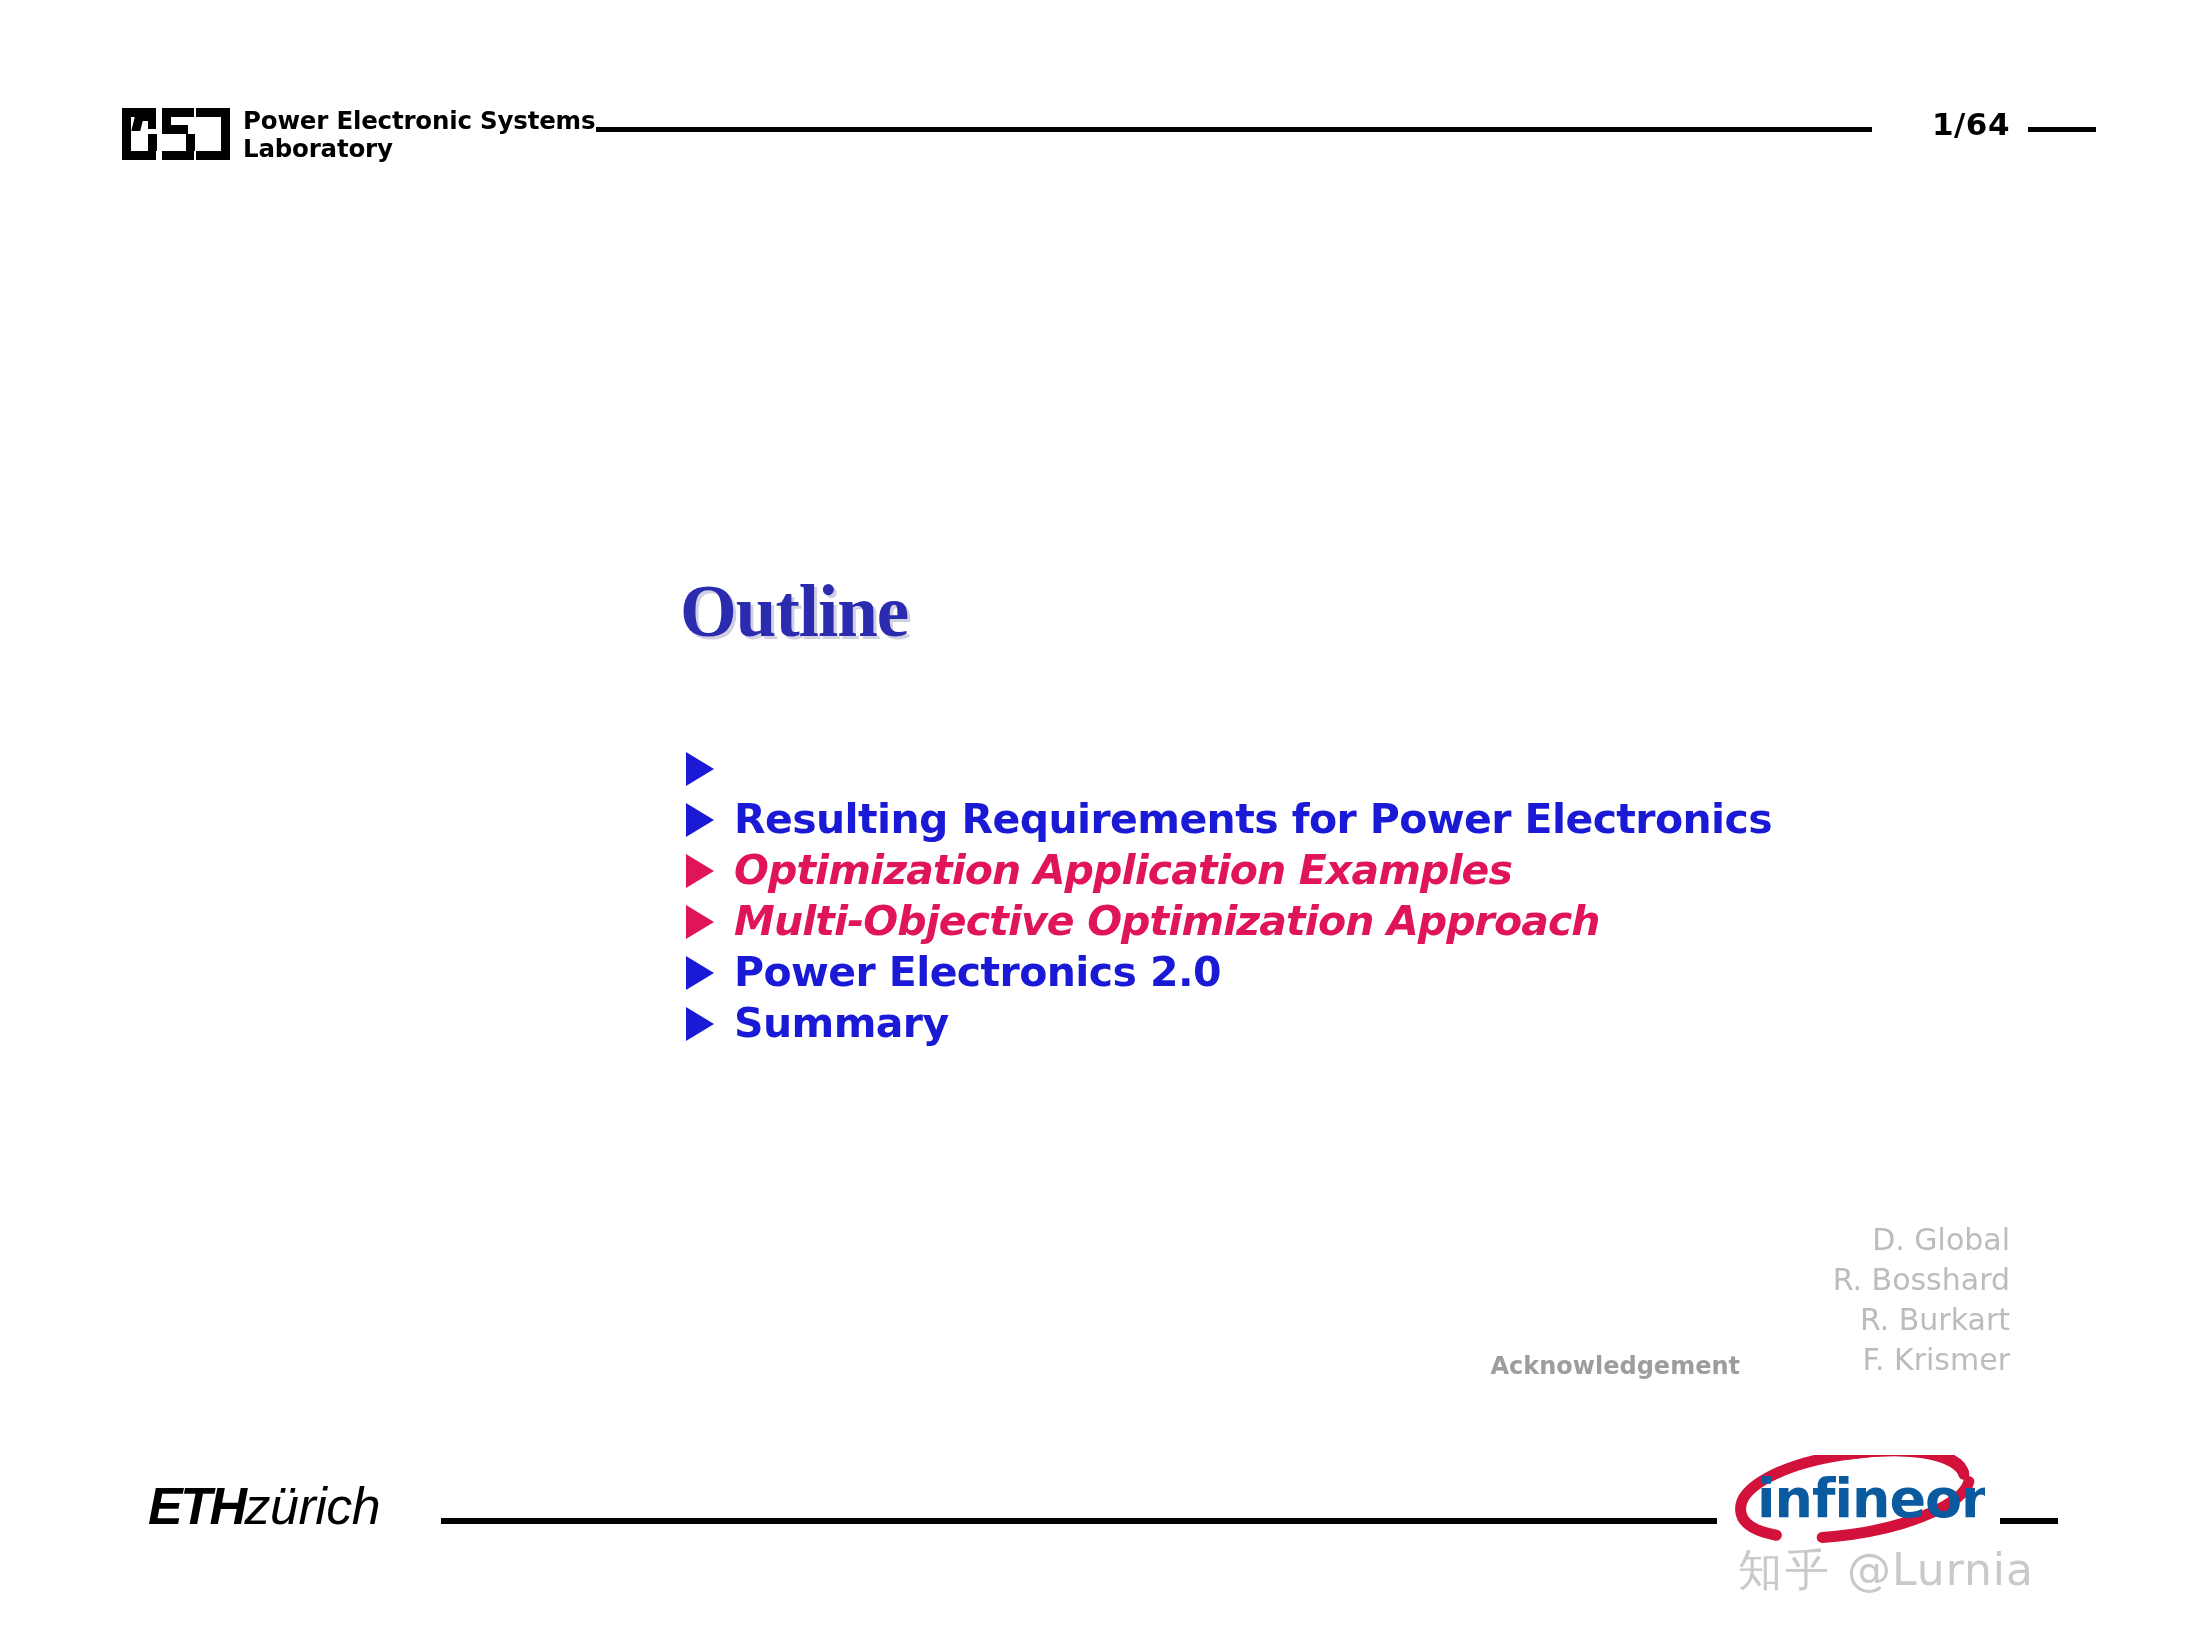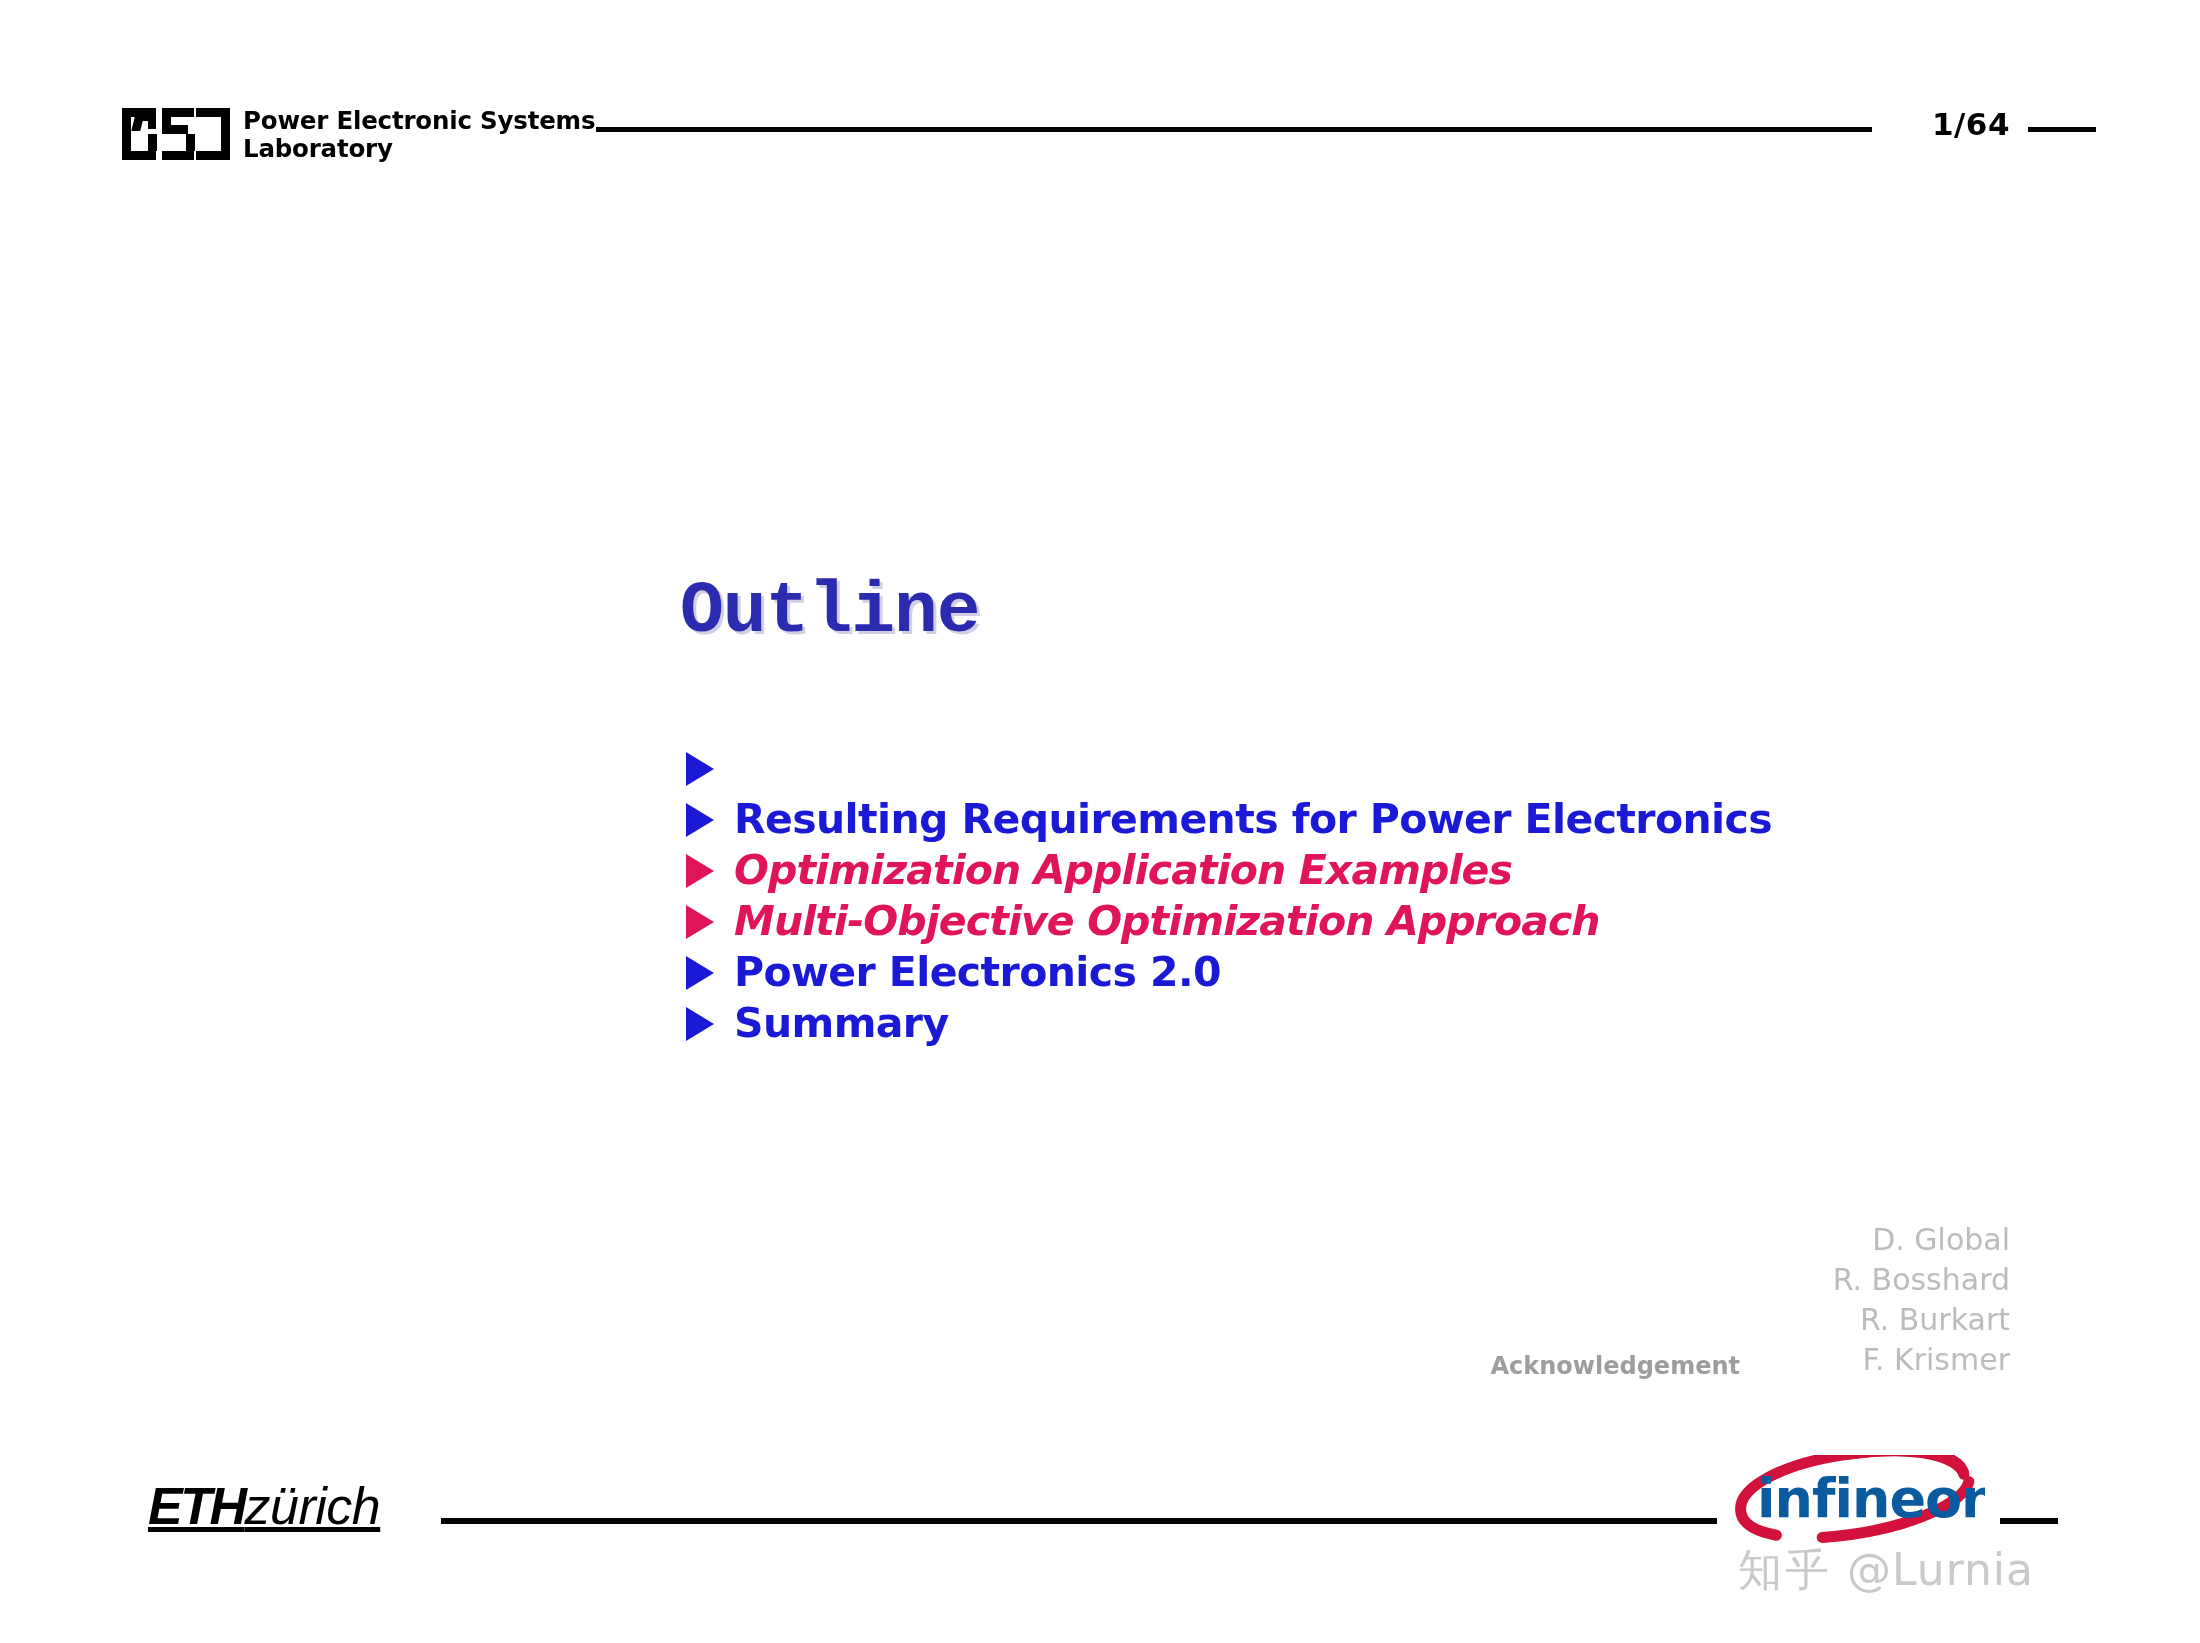--- a/index.html
+++ b/index.html
@@ -82,21 +82,21 @@
     width: 68px;
     height: 5px;
     background: #000000;
   }
 
   
   #slide-title {
     position: absolute;
     left: 680px;
     top: 570px;
-    font-family: Liberation Mono, monospace;
+    font-family: Liberation Serif, serif;
     font-size: 73px;
     font-weight: bold;
     color: #2b2bb0;
     letter-spacing: -1px;
     text-shadow: 3px 3px 0px rgba(150,150,190,0.45);
     white-space: nowrap;
   }
 
   #outline-list {
     position: absolute;
@@ -173,21 +173,20 @@
 
   #eth-logo {
     position: absolute;
     left: 148px;
     top: 1480px;
     white-space: nowrap;
     color: #000000;
     font-family: "Liberation Sans", sans-serif;
     font-size: 52px;
     line-height: 1;
-    text-decoration: underline;
   }
   #eth-logo .eth {
     font-weight: bold;
     font-style: italic;
     letter-spacing: -2.5px;
   }
   #eth-logo .zurich {
     font-weight: normal;
     font-style: italic;
     letter-spacing: -0.5px;

